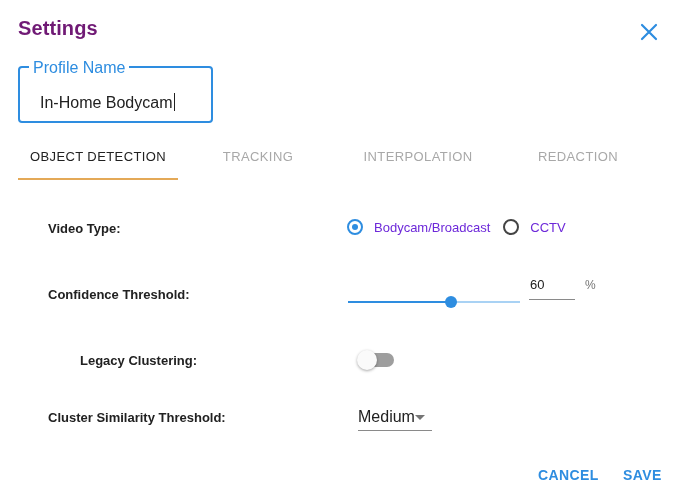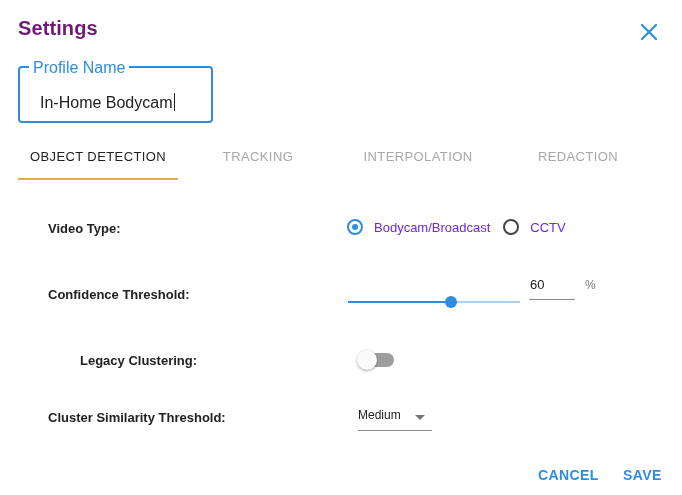--- a/index.html
+++ b/index.html
@@ -34,21 +34,21 @@
     .slider-thumb { position: absolute; left: 97px; top: 2px; width: 12px; height: 12px; border-radius: 50%; background: #2e8de0; }
 
     .conf-input { position: absolute; left: 529px; top: 276px; width: 46px; height: 24px; border: none; border-bottom: 1px solid #8a8a8a; font-size: 13px; color: #212121; padding-left: 1px; background: transparent; outline: none; font-family: "Liberation Sans", sans-serif; }
     .pct { position: absolute; left: 585px; top: 278px; font-size: 12px; color: #757575; }
 
     .toggle { position: absolute; left: 357px; top: 350px; width: 38px; height: 20px; cursor: pointer; }
     .toggle-track { position: absolute; left: 8px; top: 3px; width: 29px; height: 14px; border-radius: 7px; background: #9e9e9e; }
     .toggle-thumb { position: absolute; left: 0; top: 0; width: 20px; height: 20px; border-radius: 50%; background: #fafafa; box-shadow: 0 1px 3px rgba(0,0,0,0.35); }
 
     .select { position: absolute; left: 358px; top: 406px; width: 74px; height: 25px; border-bottom: 1px solid #8a8a8a; cursor: pointer; }
-    .select-value { position: absolute; left: 0; top: 2px; font-size: 12px; color: #212121; }
+    .select-value { position: absolute; left: 0; top: 2px; font-size: 16px; color: #212121; }
     .select-arrow { position: absolute; left: 57px; top: 9px; width: 0; height: 0; border-left: 5px solid transparent; border-right: 5px solid transparent; border-top: 5px solid #757575; }
 
     .action-btn { position: absolute; top: 467px; font-size: 14px; font-weight: bold; color: #2e8de0; letter-spacing: 0.4px; cursor: pointer; background: none; border: none; font-family: "Liberation Sans", sans-serif; }
   </style>
 </head>
 <body>
 
 <div>
   <div class="title">Settings</div>
 

